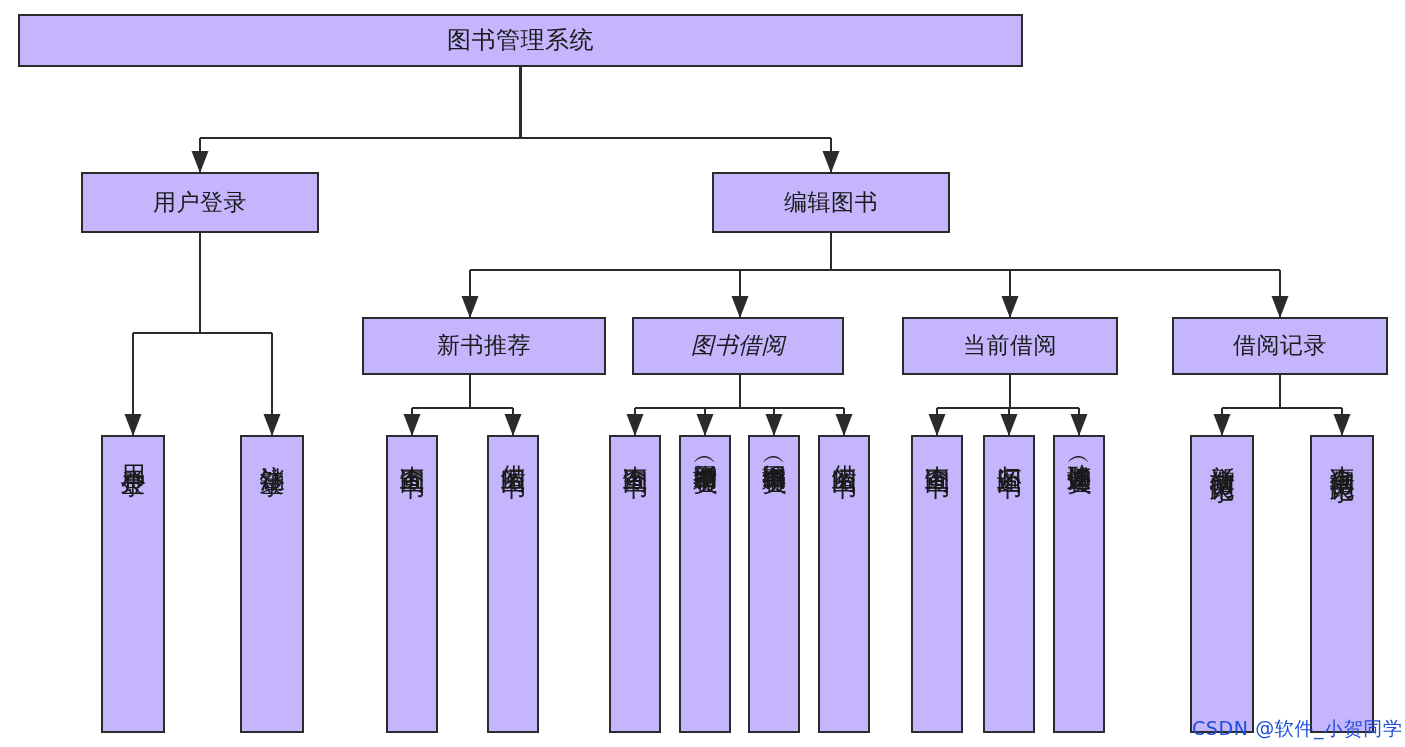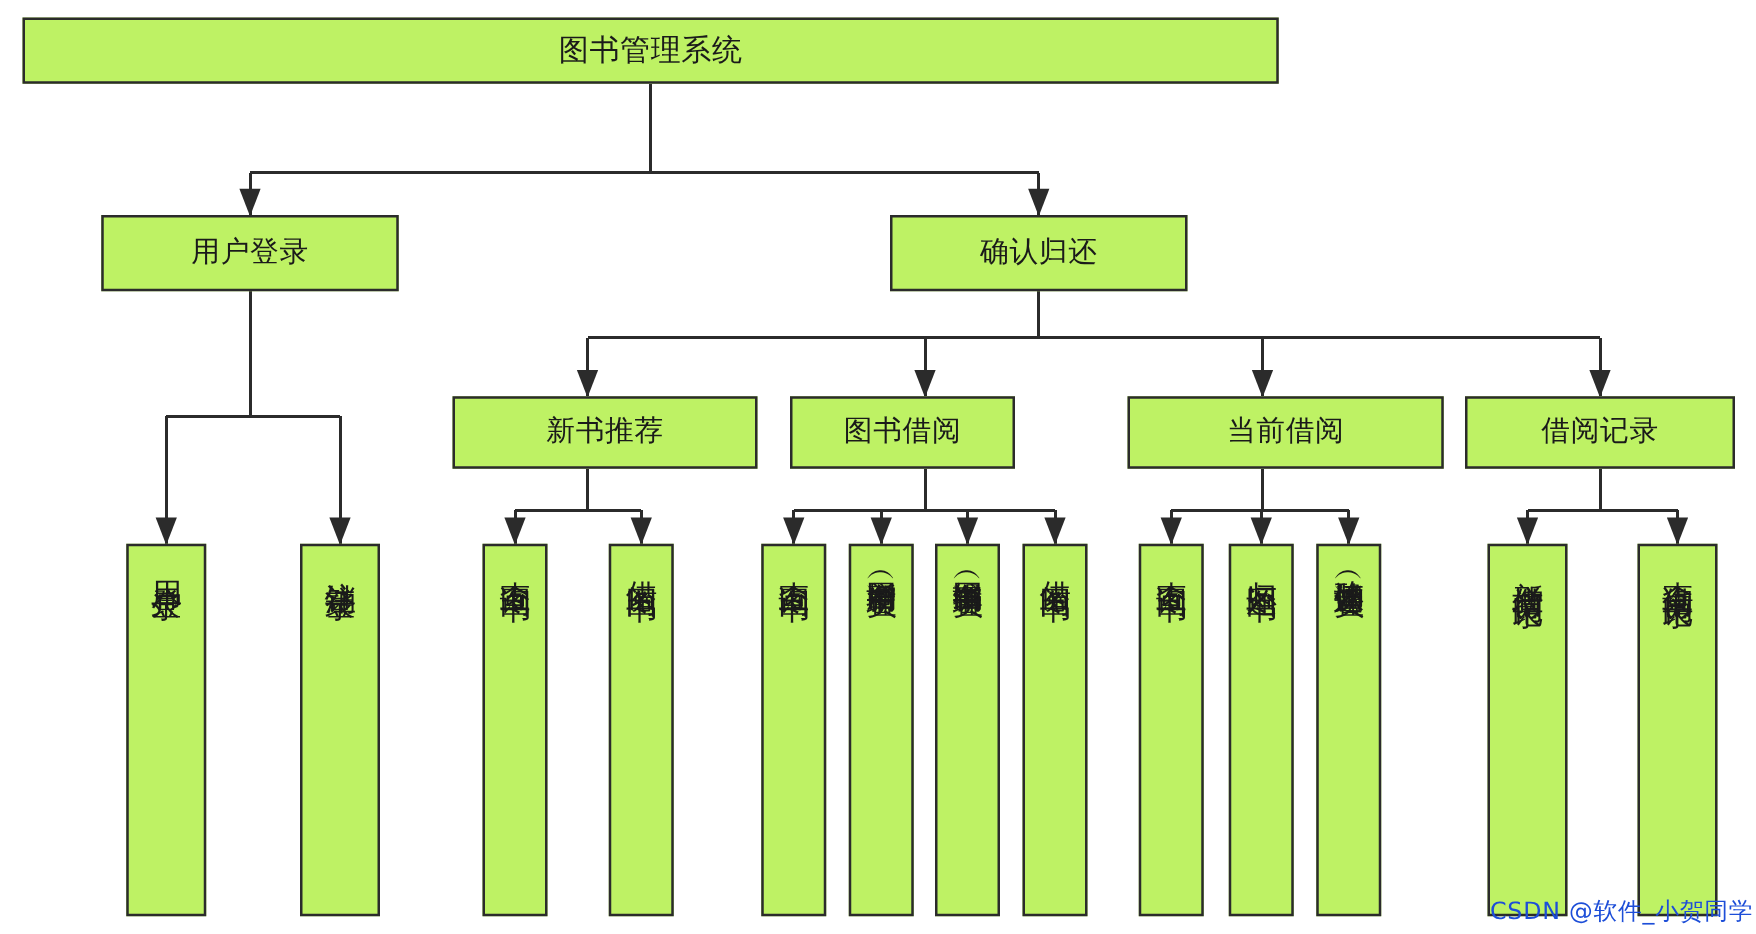--- a/index.html
+++ b/index.html
@@ -22,21 +22,21 @@
     position: absolute;
     left: 0;
     top: 0;
     width: 1405px;
     height: 747px;
     pointer-events: none;
   }
   .node {
     position: absolute;
     box-sizing: border-box;
-    background: #bef264;
+    background: #c4b5fd;
     border: 2.5px solid #2b2b2b;
     display: flex;
     align-items: center;
     justify-content: center;
     color: #1a1a1a;
     z-index: 2;
   }
   .node .lbl {
     display: block;
     text-align: center;
@@ -137,29 +137,29 @@
     </svg>
 
   <div class="watermark" style="left: 1192px; top: 716px; color: #1d4ed8;">CSDN @软件_小贺同学</div>
 <div class="node h root" style="left: 18px; top: 14px; width: 1005px; height: 53px;">
       <span class="lbl">图书管理系统</span>
     </div>
     <div class="node h" style="left: 81px; top: 172px; width: 238px; height: 61px;">
       <span class="lbl">用户登录</span>
     </div>
     <div class="node h" style="left: 712px; top: 172px; width: 238px; height: 61px;">
-      <span class="lbl">确认归还</span>
+      <span class="lbl">编辑图书</span>
     </div>
     <div class="node h" style="left: 362px; top: 317px; width: 244px; height: 58px;">
       <span class="lbl">新书推荐</span>
     </div>
-    <div class="node h" style="left: 632px; top: 317px; width: 180px; height: 58px;">
+    <div class="node h" style="left: 632px; top: 317px; width: 212px; height: 58px; font-style: italic;">
       <span class="lbl">图书借阅</span>
     </div>
-    <div class="node h" style="left: 902px; top: 317px; width: 253px; height: 58px;">
+    <div class="node h" style="left: 902px; top: 317px; width: 216px; height: 58px;">
       <span class="lbl">当前借阅</span>
     </div>
     <div class="node h" style="left: 1172px; top: 317px; width: 216px; height: 58px;">
       <span class="lbl">借阅记录</span>
     </div>
     <div class="node v" style="left: 101px; top: 435px; width: 64px; height: 298px;">
       <span class="lbl">用户登录</span>
     </div>
     <div class="node v" style="left: 240px; top: 435px; width: 64px; height: 298px;">
       <span class="lbl">注销登录</span>

